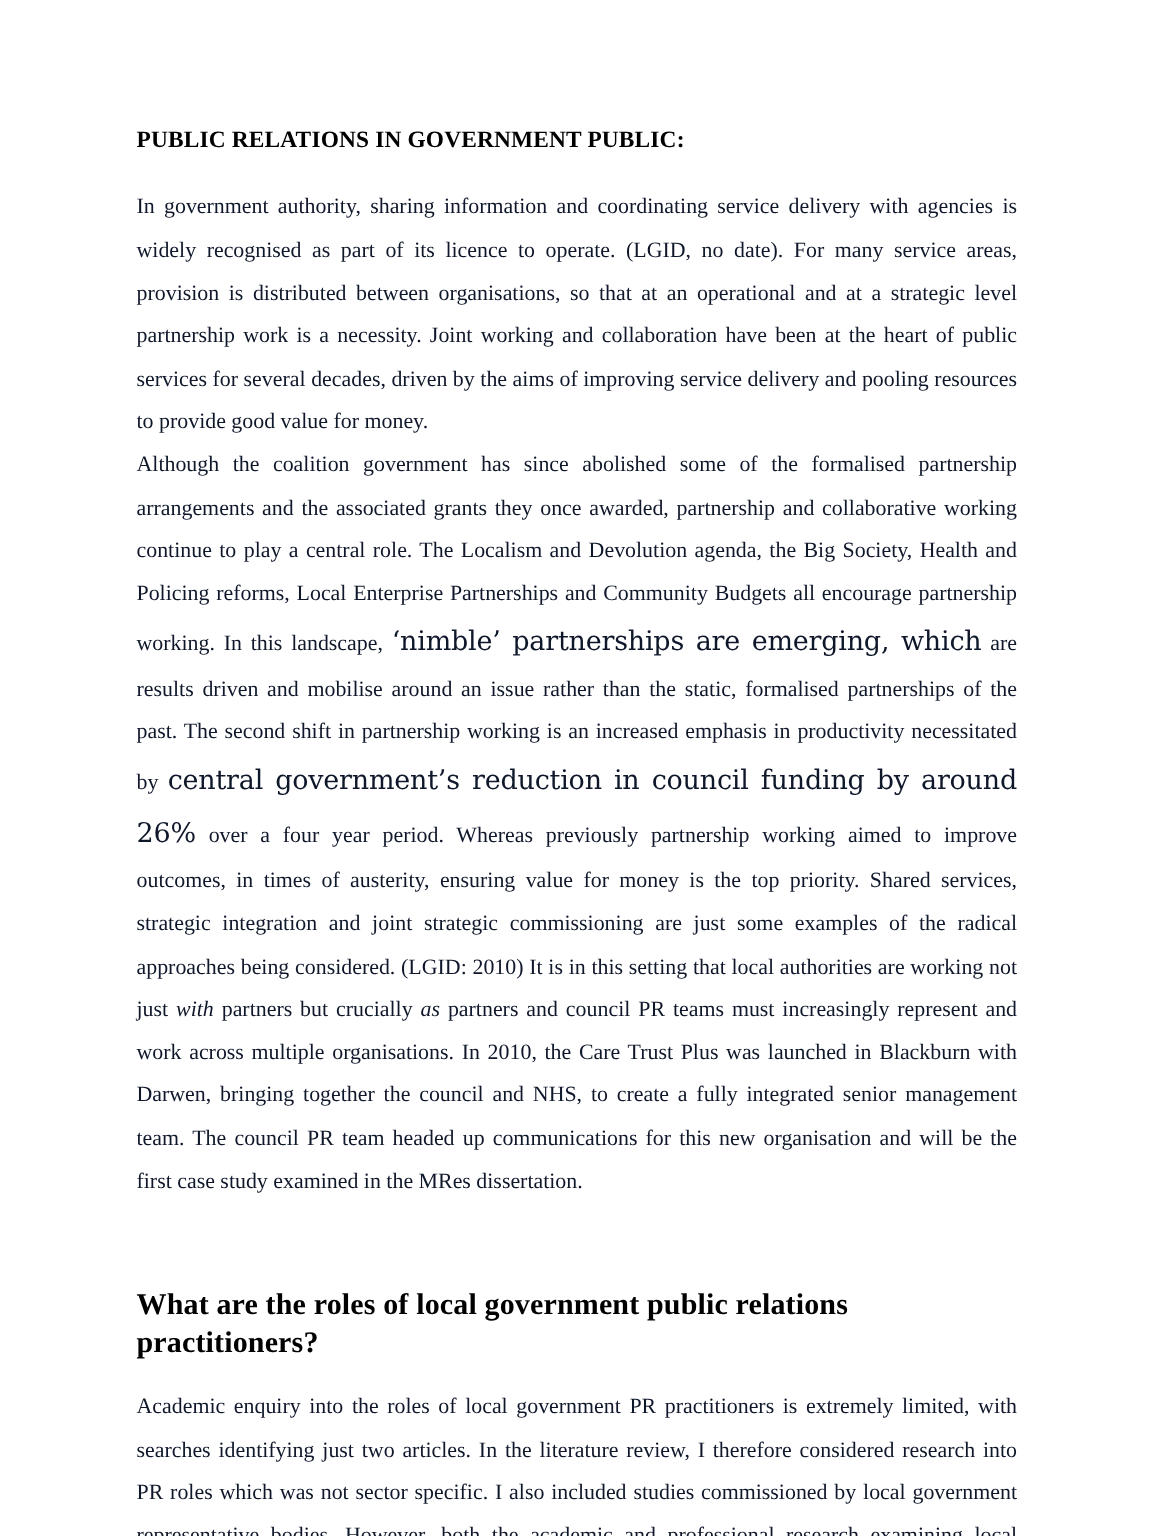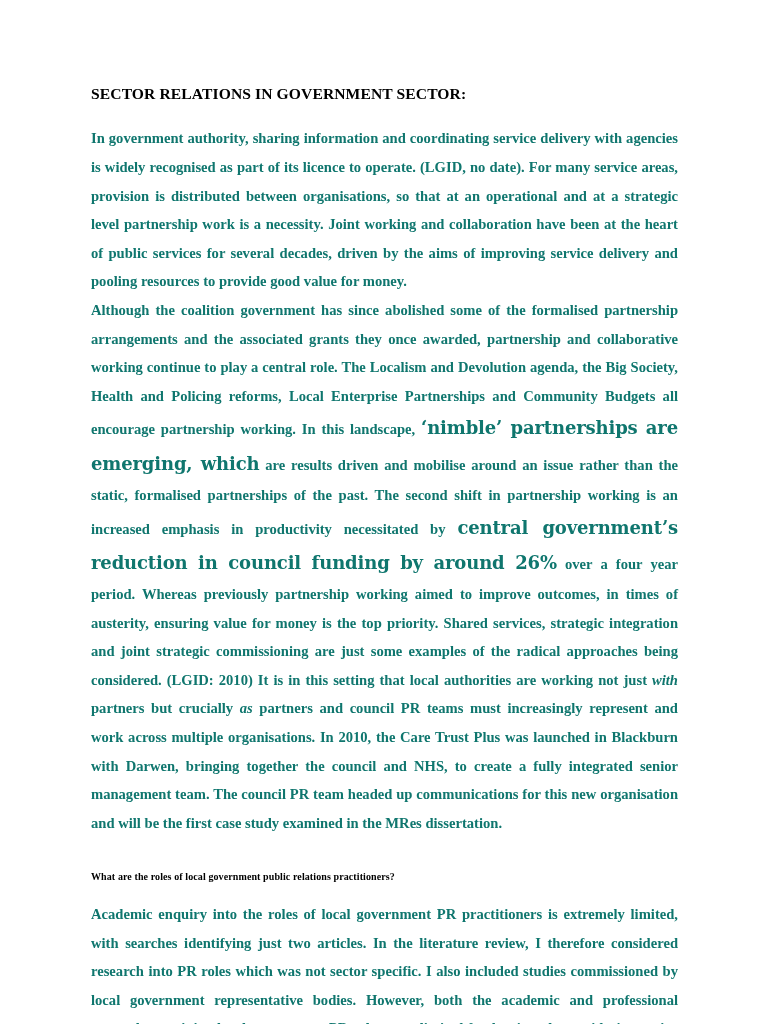--- a/index.html
+++ b/index.html
@@ -43,36 +43,35 @@
     letter-spacing: 0.1px;
   }
 
   h1.doc-title {
     font-size: 15.6px;
     line-height: 1.25;
     margin-bottom: 21px;
   }
 
   h2.section-heading {
-    font-size: 10px;
+    font-size: 20px;
     line-height: 1.25;
-    margin-top: 34px;
+    margin-top: 56px;
     margin-bottom: 8px;
   }
 
   p.body-para {
     font-size: 14.6px;
     line-height: 1.96;
     text-align: justify;
     text-justify: inter-word;
     margin: 16px 0 0 0;
     padding: 0;
-    color: #0f766e;
+    color: #0f172a;
     hyphens: none;
-    font-weight: bold;
   }
 
   p.body-para + p.body-para {
     margin-top: 0;
   }
 
   
   .alt-face {
     font-family: "DejaVu Serif", "Liberation Serif", serif;
     font-size: 18px;
@@ -82,21 +81,21 @@
   .emph {
     font-style: italic;
   }
 </style>
 </head>
 <body>
 
 <div class="page">
   <div class="content">
 
-    <h1 class="doc-title">SECTOR RELATIONS IN GOVERNMENT SECTOR:</h1>
+    <h1 class="doc-title">PUBLIC RELATIONS IN GOVERNMENT PUBLIC:</h1>
 
     <p class="body-para">In government authority, sharing information and coordinating service delivery with agencies is widely recognised as part of its licence to operate. (LGID, no date). For many service areas, provision is distributed between organisations, so that at an operational and at a strategic level partnership work is a necessity. Joint working and collaboration have been at the heart of public services for several decades, driven by the aims of improving service delivery and pooling resources to provide good value for money.</p>
 
     <p class="body-para">
       <span>Although the coalition government has since abolished some of the formalised partnership arrangements and the associated grants they once awarded, partnership and collaborative working continue to play a central role. The Localism and Devolution agenda, the Big Society, Health and Policing reforms, Local Enterprise Partnerships and Community Budgets all encourage partnership working. In this landscape, </span><span class="alt-face">‘nimble’ partnerships are emerging, which</span><span> are results driven and mobilise around an issue rather than the static, formalised partnerships of the past. The second shift in partnership working is an increased emphasis in productivity necessitated by </span><span class="alt-face">central government’s reduction in council funding by around 26%</span><span> over a four year period. Whereas previously partnership working aimed to improve outcomes, in times of austerity, ensuring value for money is the top priority. Shared services, strategic integration and joint strategic commissioning are just some examples of the radical approaches being considered. (LGID: 2010) It is in this setting that local authorities are working not just </span><span class="emph">with</span><span> partners but crucially </span><span class="emph">as</span><span> partners and council PR teams must increasingly represent and work across multiple organisations. In 2010, the Care Trust Plus was launched in Blackburn with Darwen, bringing together the council and NHS, to create a fully integrated senior management team. The council PR team headed up communications for this new organisation and will be the first case study examined in the MRes dissertation.</span>
     </p>
 
     <h2 class="section-heading">What are the roles of local government public relations practitioners?</h2>
 
     <p class="body-para">Academic enquiry into the roles of local government PR practitioners is extremely limited, with searches identifying just two articles. In the literature review, I therefore considered research into PR roles which was not sector specific. I also included studies commissioned by local government representative bodies. However, both the academic and professional research examining local government PR roles were limited further in only considering senior practitioners. Searches identified one relevant academic journal article by Hogg and Doolan (1999) which examined the role of local government PR practitioners in Scotland and research</p>

